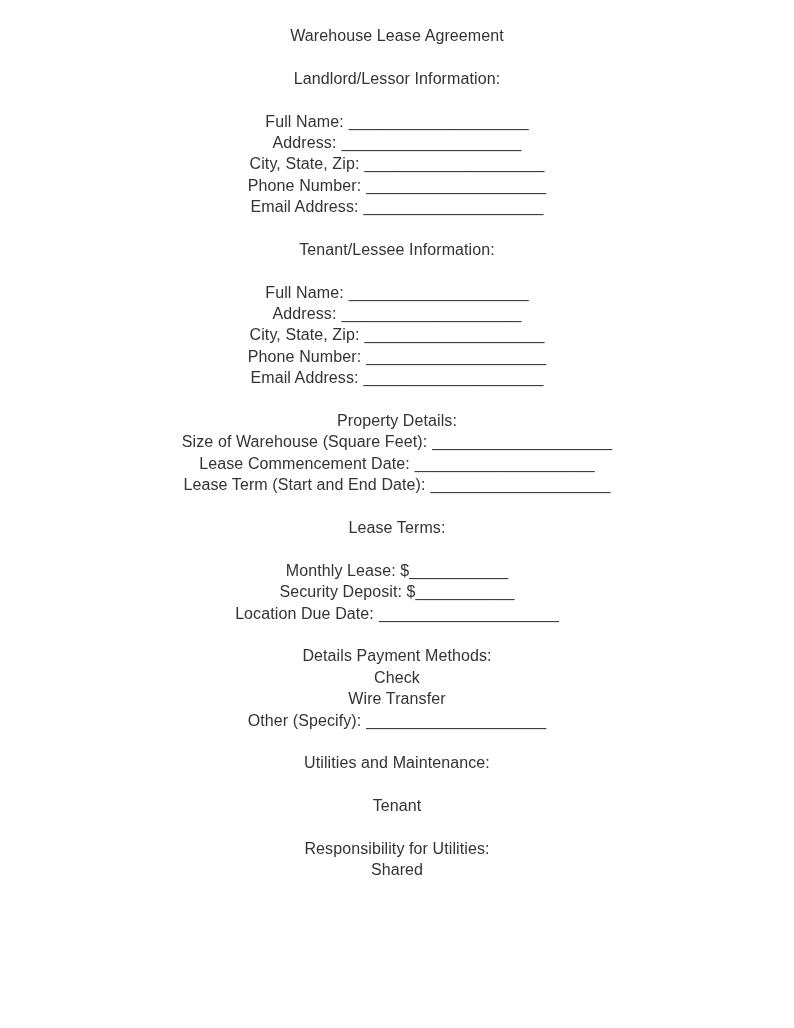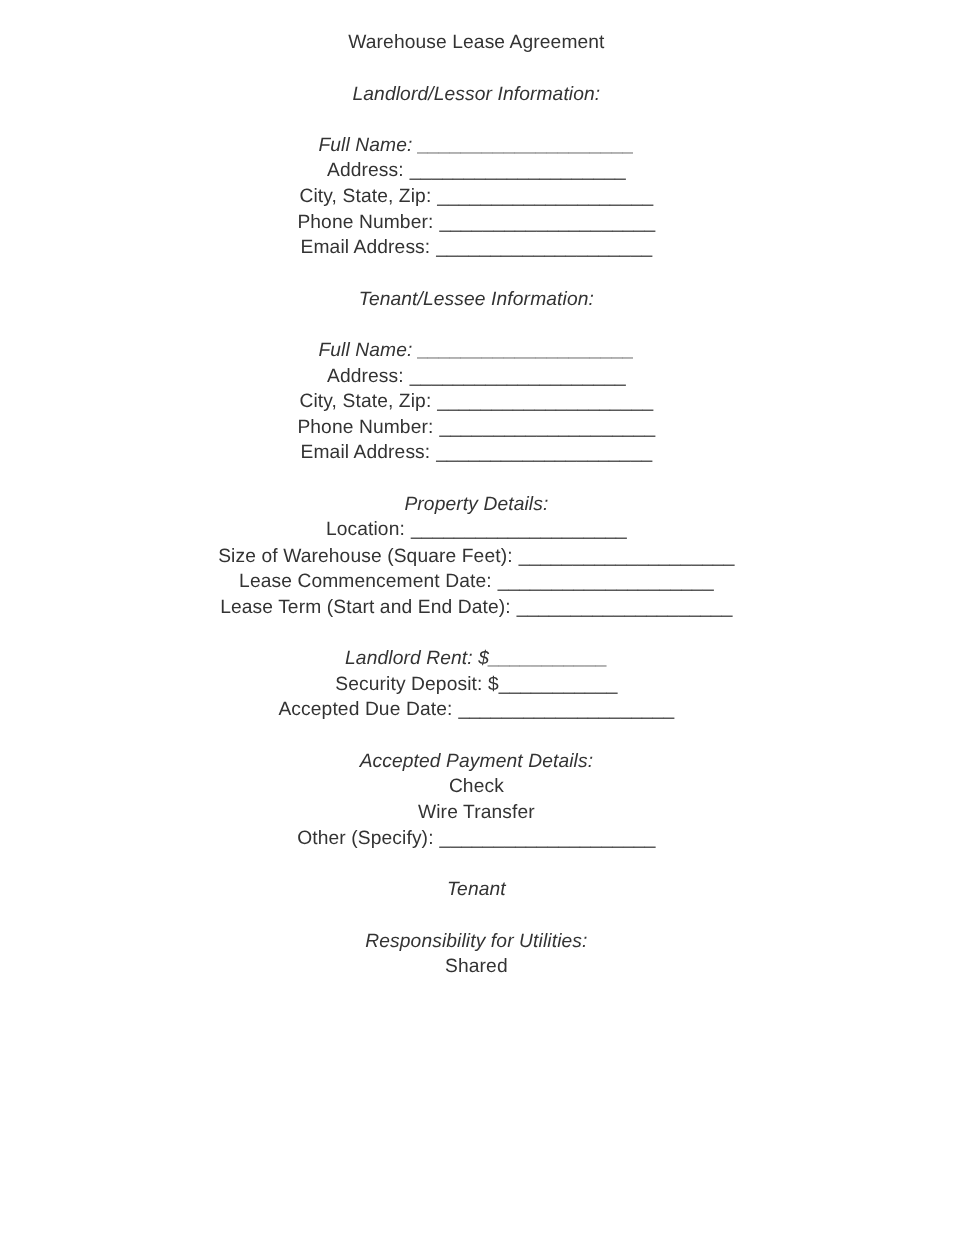--- a/index.html
+++ b/index.html
@@ -12,21 +12,21 @@
     font-size: 16px;
     letter-spacing: 0.1px;
     overflow: hidden;
   }
   .page {
     width:794px; height:728px;
     padding-top:25px;
     text-align:center;
   }
   .line { height:21.4px; line-height:21.4px; white-space:nowrap; }
-  .mt   { margin-top:21.4px;font-style:italic; }   
+  .mt   { margin-top:21.4px; }   
   .blank { margin-left:5px; }
   .blank.tight { margin-left:0; }
 </style>
 </head>
 <body>
 
 <div class="page">
 
   <div class="line">Warehouse Lease Agreement</div>
 
@@ -41,34 +41,35 @@
   <div class="line mt">Tenant/Lessee Information:</div>
 
   <div class="line mt"><span>Full Name:</span><span class="blank">____________________</span></div>
   <div class="line"><span>Address:</span><span class="blank">____________________</span></div>
   <div class="line"><span>City, State, Zip:</span><span class="blank">____________________</span></div>
   <div class="line"><span>Phone Number:</span><span class="blank">____________________</span></div>
   <div class="line"><span>Email Address:</span><span class="blank">____________________</span></div>
 
   <div class="line mt">Property Details:</div>
 
-  <div class="line"><span>Location:</span><span class="blank">____________________</span></div>
   <div class="line"><span>Size of Warehouse (Square Feet):</span><span class="blank">____________________</span></div>
   <div class="line"><span>Lease Commencement Date:</span><span class="blank">____________________</span></div>
   <div class="line"><span>Lease Term (Start and End Date):</span><span class="blank">____________________</span></div>
 
+  <div class="line mt">Lease Terms:</div>
 
-  <div class="line mt"><span>Landlord Rent: $</span><span class="blank tight">___________</span></div>
+  <div class="line mt"><span>Monthly Lease: $</span><span class="blank tight">___________</span></div>
   <div class="line"><span>Security Deposit: $</span><span class="blank tight">___________</span></div>
-  <div class="line"><span>Accepted Due Date:</span><span class="blank">____________________</span></div>
+  <div class="line"><span>Location Due Date:</span><span class="blank">____________________</span></div>
 
-  <div class="line mt">Accepted Payment Details:</div>
+  <div class="line mt">Details Payment Methods:</div>
   <div class="line">Check</div>
   <div class="line">Wire Transfer</div>
   <div class="line"><span>Other (Specify):</span><span class="blank">____________________</span></div>
 
+  <div class="line mt">Utilities and Maintenance:</div>
 
   <div class="line mt">Tenant</div>
 
   <div class="line mt">Responsibility for Utilities:</div>
   <div class="line">Shared</div>
 
 </div>
 
 </body></html>

